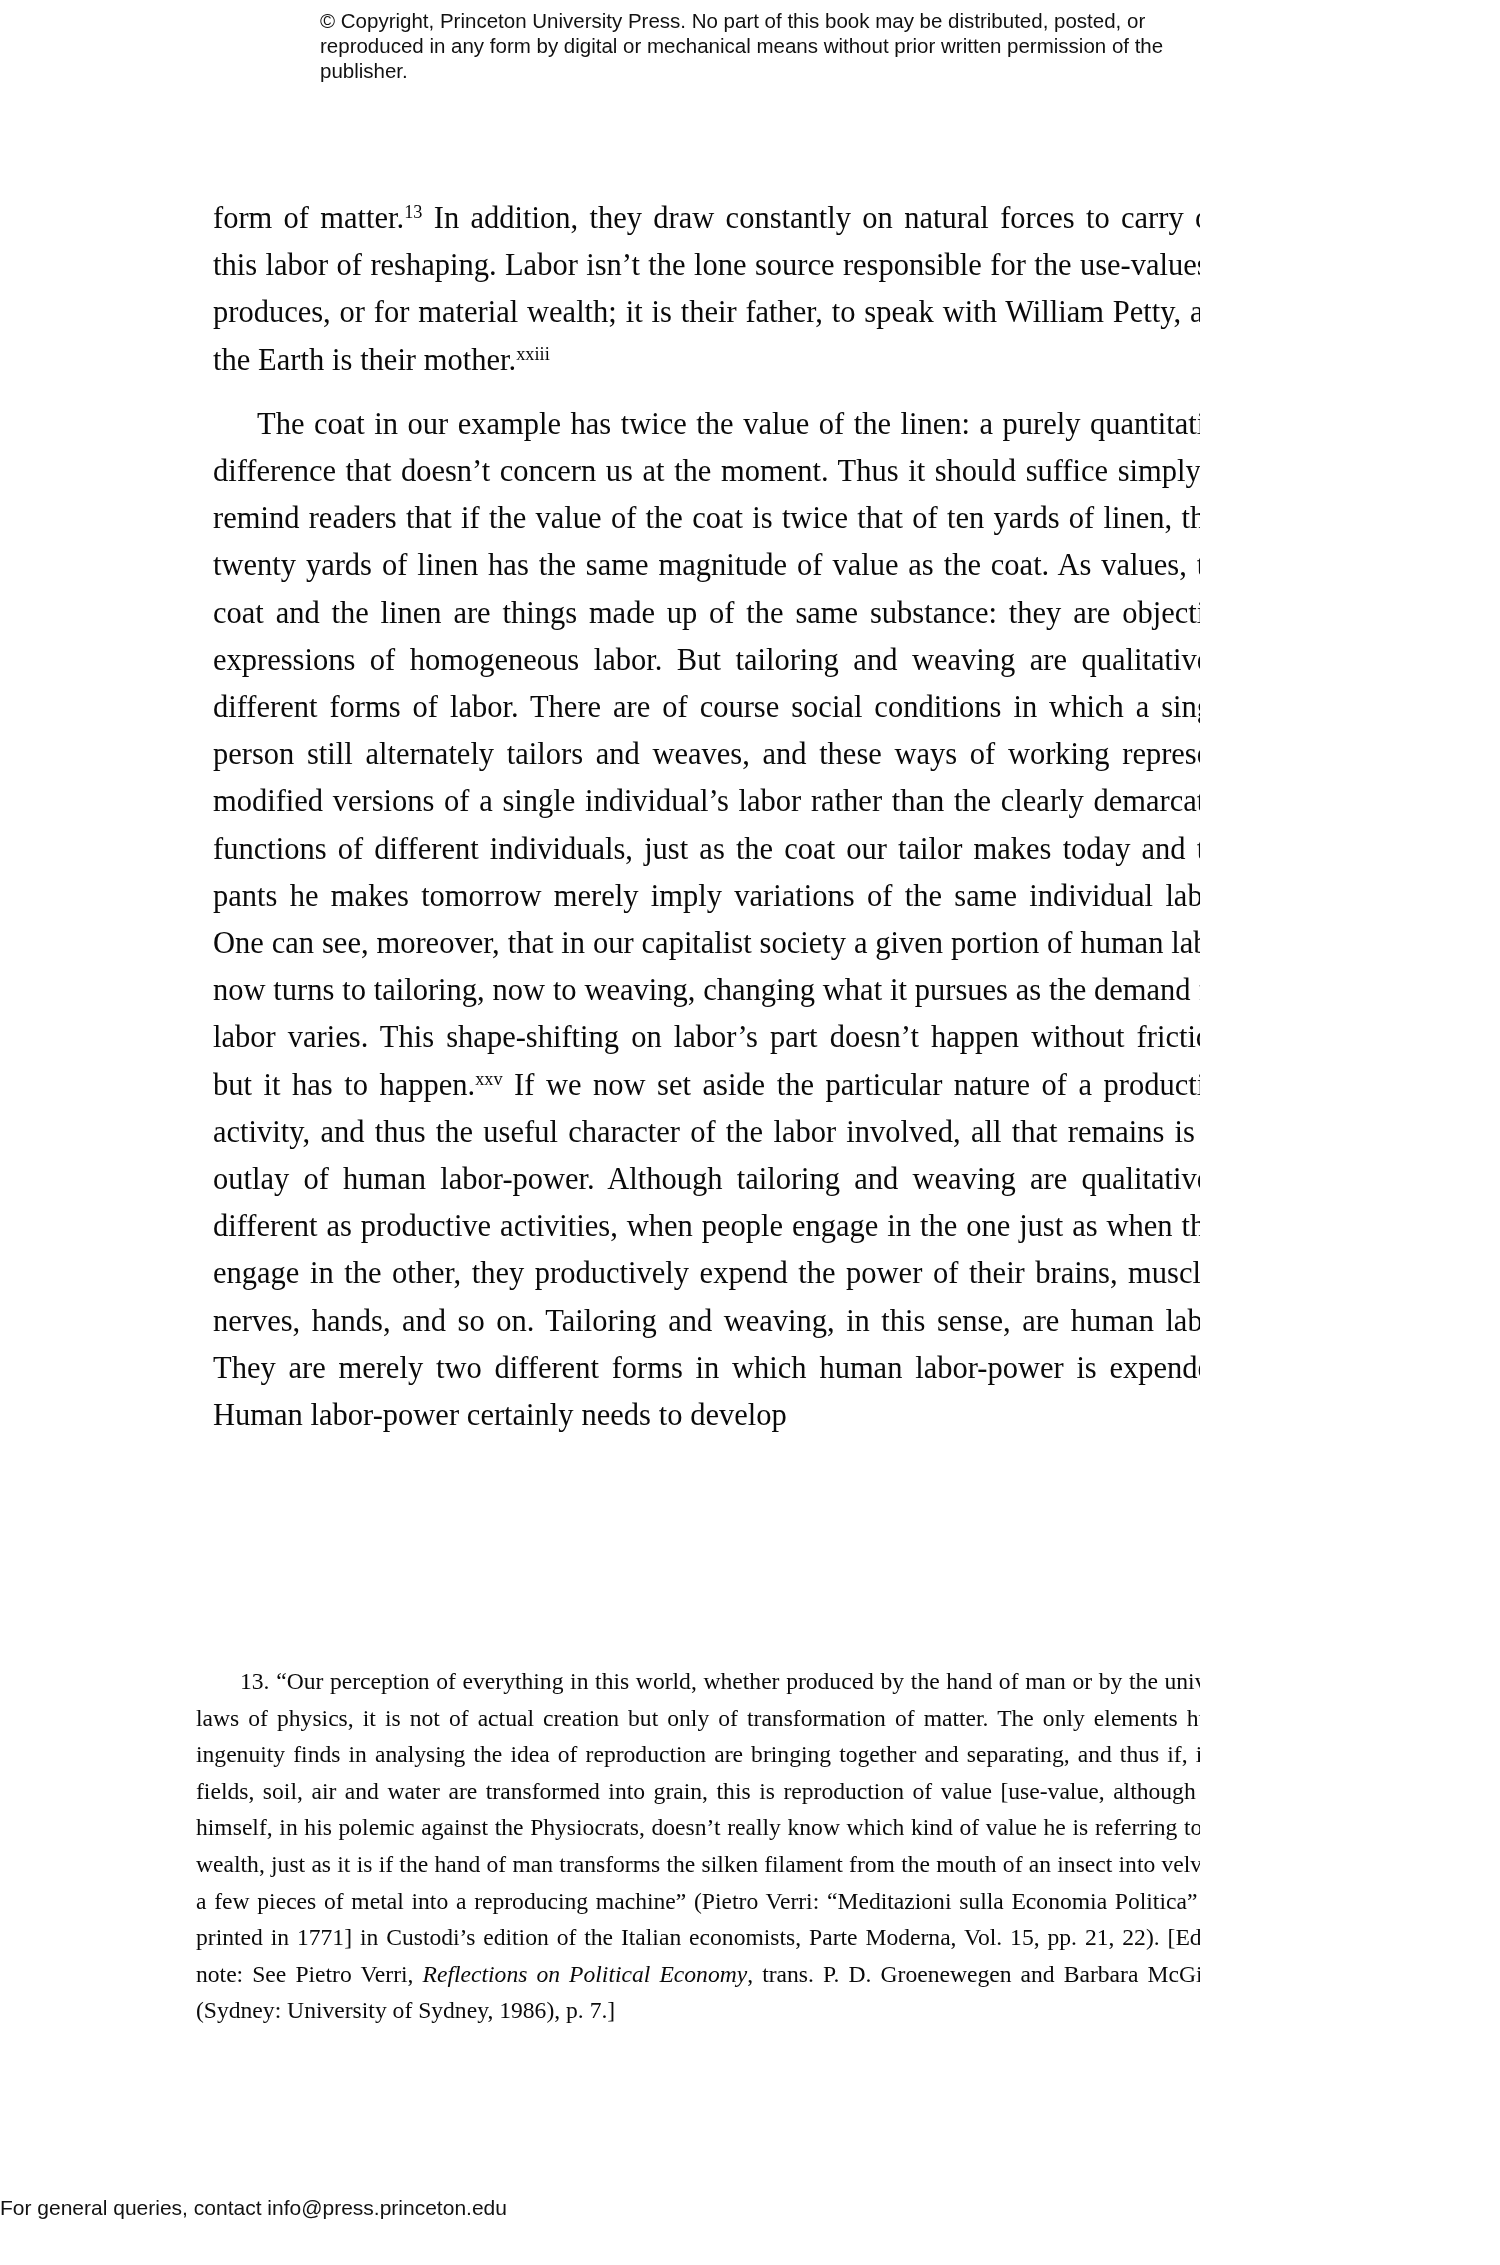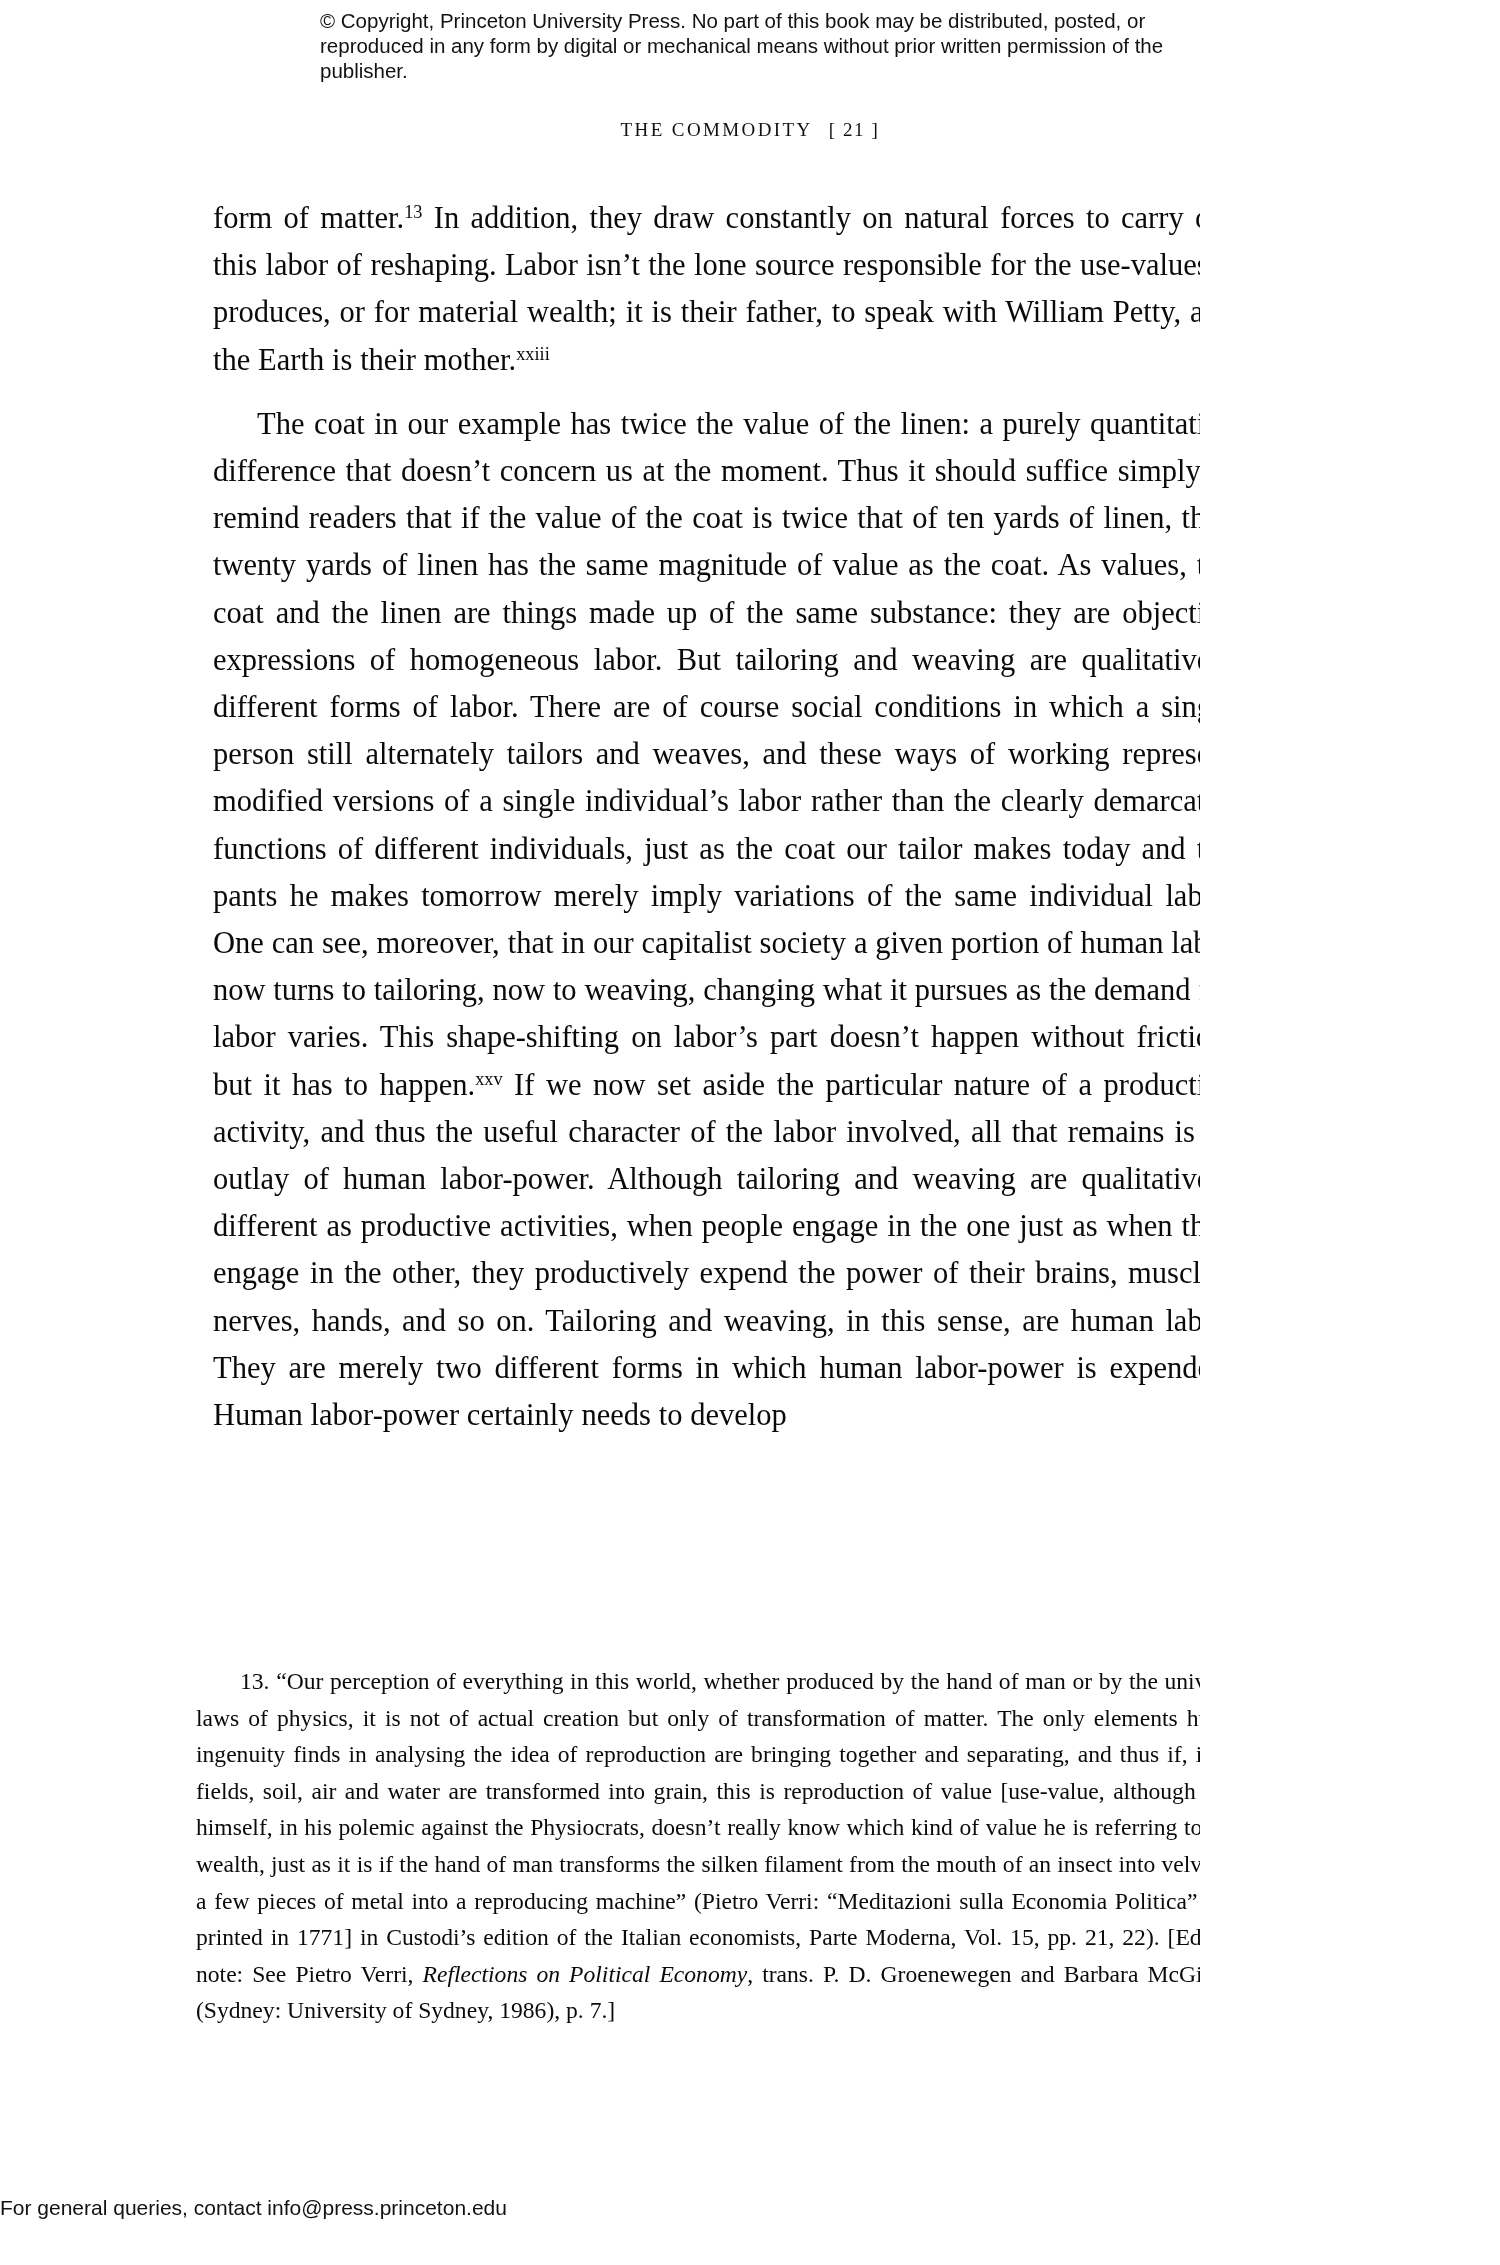--- a/index.html
+++ b/index.html
@@ -115,23 +115,20 @@
     color: #111;
   }
 </style>
 </head>
 <body>
 
 <div class="page">
 
   <div class="copyright">© Copyright, Princeton University Press. No part of this book may be distributed, posted, or reproduced in any form by digital or mechanical means without prior written permission of the publisher.</div>
 
-  <div class="runhead">
-    <span>THE COMMODITY</span><span class="folio">[ 21 ]</span>
-  </div>
 
   <div class="body-block" id="body-block">
       <p class="para" id="para-continued"><span>form of matter.</span><sup class="note">13</sup><span> In addition, they draw constantly on natural forces to carry out this labor of reshaping. Labor isn’t the lone source responsible for the use-values it produces, or for material wealth; it is their father, to speak with William Petty, and the Earth is their mother.</span><sup class="note">xxiii</sup></p>
       <p class="para indent" id="para-coat-linen"><span>The coat in our example has twice the value of the linen: a purely quantitative difference that doesn’t concern us at the moment. Thus it should suffice simply to remind readers that if the value of the coat is twice that of ten yards of linen, then twenty yards of linen has the same magnitude of value as the coat. As values, the coat and the linen are things made up of the same substance: they are objective expressions of homogeneous labor. But tailoring and weaving are qualitatively different forms of labor. There are of course social conditions in which a single person still alternately tailors and weaves, and these ways of working represent modified versions of a single individual’s labor rather than the clearly demarcated functions of different individuals, just as the coat our tailor makes today and the pants he makes tomorrow merely imply variations of the same individual labor. One can see, moreover, that in our capitalist society a given portion of human labor now turns to tailoring, now to weaving, changing what it pursues as the demand for labor varies. This shape-shifting on labor’s part doesn’t happen without friction, but it has to happen.</span><sup class="note">xxv</sup><span> If we now set aside the particular nature of a productive activity, and thus the useful character of the labor involved, all that remains is an outlay of human labor-power. Although tailoring and weaving are qualitatively different as productive activities, when people engage in the one just as when they engage in the other, they productively expend the power of their brains, muscles, nerves, hands, and so on. Tailoring and weaving, in this sense, are human labor. They are merely two different forms in which human labor-power is expended. Human labor-power certainly needs to develop</span></p>
     </div>
 
   <div class="footnote-block" id="footnote-block">
       <p class="footnote" id="footnote-13"><span>13. “Our perception of everything in this world, whether produced by the hand of man or by the universal laws of physics, it is not of actual creation but only of transformation of matter. The only elements human ingenuity finds in analysing the idea of reproduction are bringing together and separating, and thus if, in the fields, soil, air and water are transformed into grain, this is reproduction of value [use-value, although Verri himself, in his polemic against the Physiocrats, doesn’t really know which kind of value he is referring to] and wealth, just as it is if the hand of man transforms the silken filament from the mouth of an insect into velvet, or a few pieces of metal into a reproducing machine” (Pietro Verri: “Meditazioni sulla Economia Politica” [first printed in 1771] in Custodi’s edition of the Italian economists, Parte Moderna, Vol. 15, pp. 21, 22). [Editor’s note: See Pietro Verri, </span><i>Reflections on Political Economy</i><span>, trans. P. D. Groenewegen and Barbara McGilvray (Sydney: University of Sydney, 1986), p. 7.]</span></p>
     </div>
 

